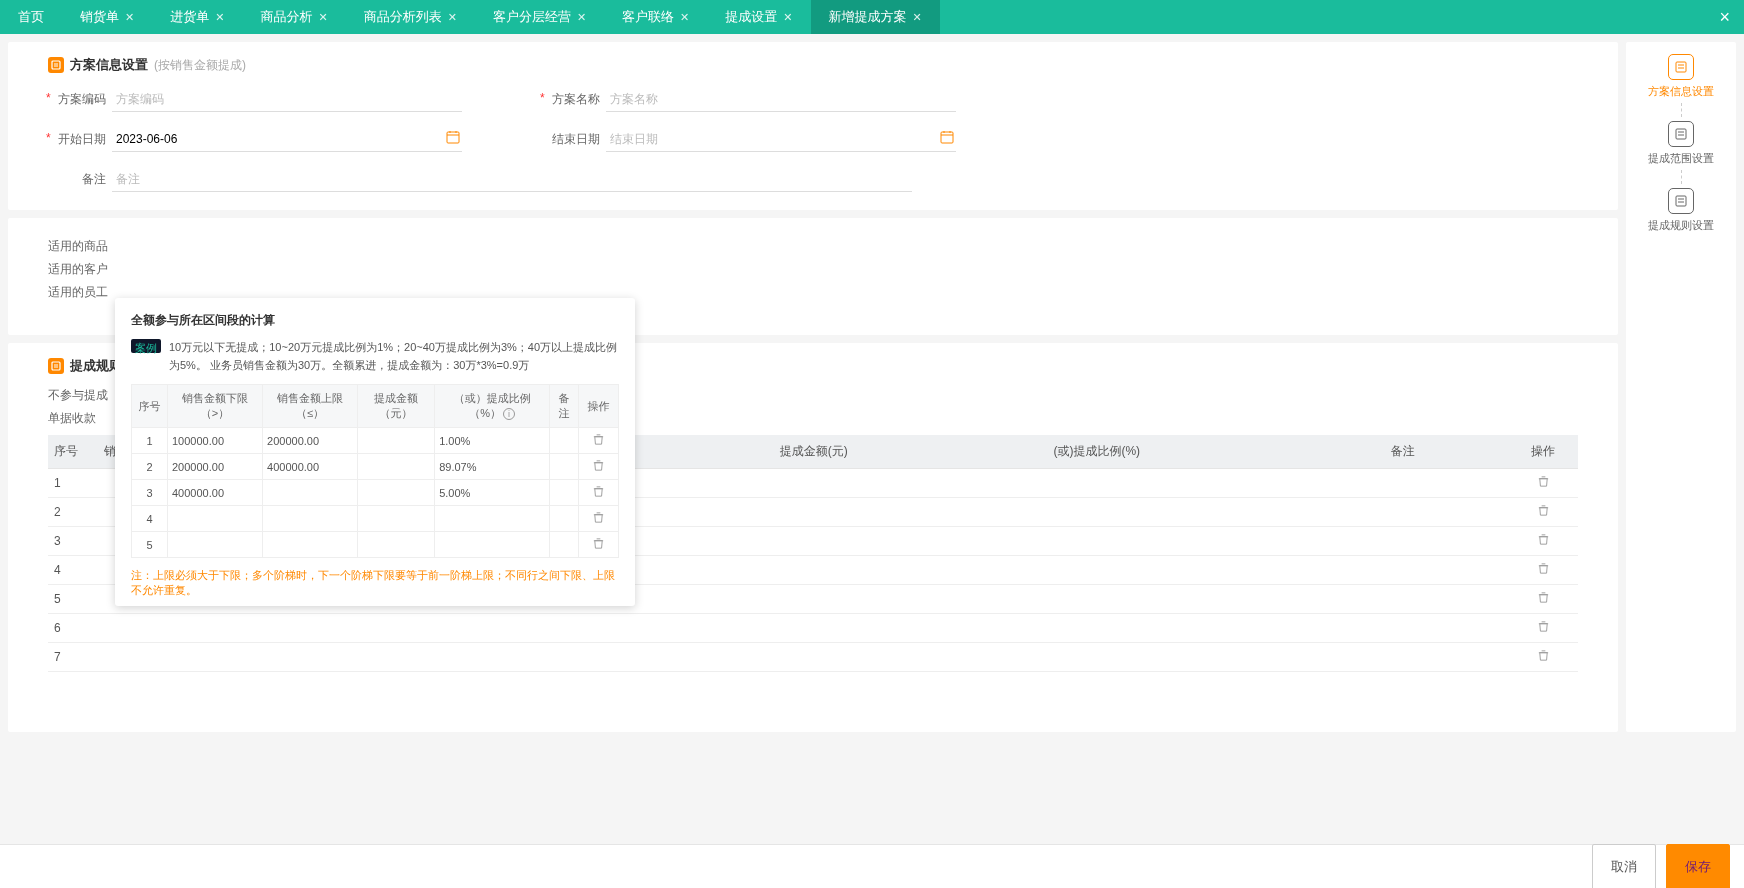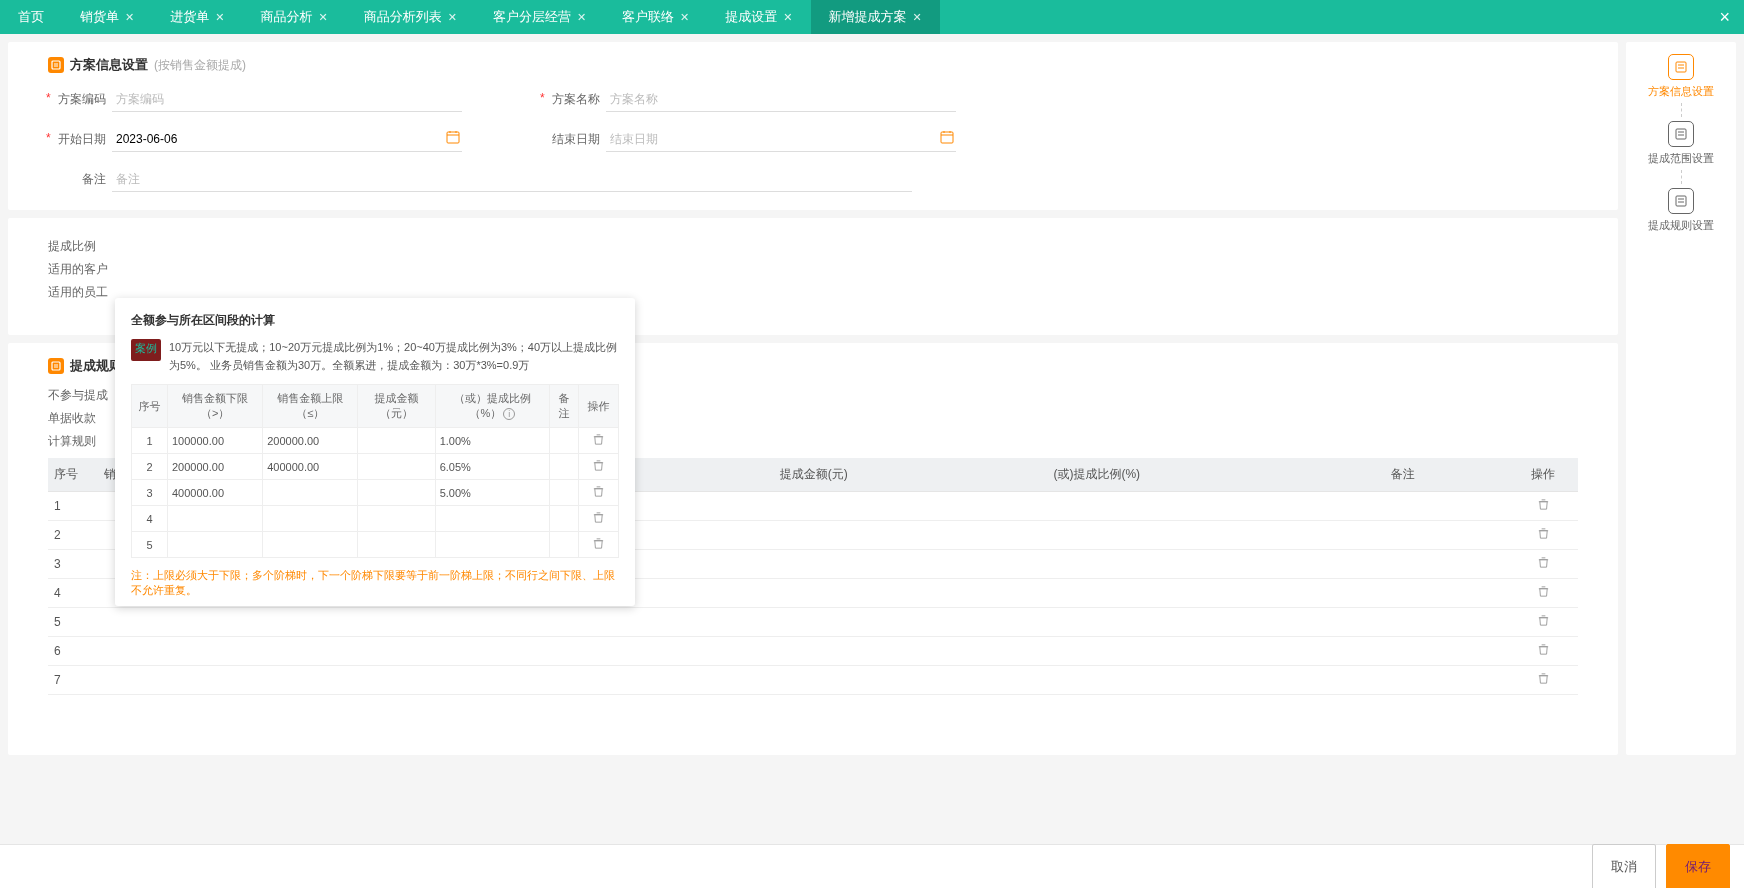--- a/index.html
+++ b/index.html
@@ -46,21 +46,21 @@
   .rule-table th { background:#eef0f2; font-weight:normal; color:#555; font-size:12px; padding:8px 6px; text-align:left; border-bottom:1px solid #e5e5e5;}
   .rule-table th:first-child{ width:50px; }
   .rule-table th:last-child{ width:70px; text-align:center;}
   .rule-table td { padding:6px 6px; border-bottom:1px solid #eee; color:#555; height:24px;}
   .rule-table td:last-child{ text-align:center; }
   .del-icon{ color:#999; cursor:pointer; display:inline-flex;}
   .del-icon svg{width:13px;height:13px;}
   .tooltip-card { position:absolute; left:115px; top:298px; width:520px; background:#fff; border-radius:3px; box-shadow:0 2px 10px rgba(0,0,0,.18); padding:14px 16px 8px; z-index:50;}
   .tooltip-title{ font-weight:600; font-size:12px; margin-bottom:10px;}
   .example-row{ display:flex; gap:8px; font-size:11px; color:#555; line-height:1.6; margin-bottom:10px;}
-  .example-tag{ background:#7f1d1d; color:#1abc9c; padding:1px 4px; border-radius:2px; height:22px; flex:none;}
+  .example-tag{ background:#0f172a; color:#1abc9c; padding:1px 4px; border-radius:2px; height:14px; flex:none;}
   .mini-table{ width:100%; border-collapse:collapse; font-size:11px; }
   .mini-table th{ background:#f6f7f8; padding:6px 4px; color:#666; font-weight:normal; border:1px solid #eee;}
   .mini-table td{ padding:5px 4px; border:1px solid #eee; color:#555; height:22px;}
   .mini-table td:first-child{ text-align:center; width:36px;}
   .mini-table td:last-child{ text-align:center; width:40px;}
   .tooltip-note{ color:#f80; font-size:11px; margin-top:10px;}
   .footer-bar{ position:fixed; bottom:0; left:0; right:0; height:44px; background:#fff; border-top:1px solid #e5e5e5; display:flex; justify-content:flex-end; align-items:center; padding:0 14px; gap:10px;}
   .btn{ min-width:64px; height:46px; border-radius:2px; font-size:13px; cursor:pointer; display:inline-flex;align-items:center;justify-content:center;}
   .btn-default{ background:#fff; border:1px solid #ccc; color:#555;}
   .btn-primary{ background:#ff8a00; border:1px solid #ff8a00; color:#701a75;}
@@ -166,21 +166,21 @@
           <div class="form-item">
             <span class="form-label">备注</span>
             <input class="form-input" style="width: 800px;" placeholder="备注">
           </div>
         </div>
       </div>
     </div>
 
     <div class="panel" style="padding-bottom:28px;">
       <div class="scope-row">
-          <span class="scope-label">提成比例</span>
+          <span class="scope-label">适用的商品</span>
         </div>
       <div class="scope-row">
           <span class="scope-label">适用的客户</span>
         </div>
       <div class="scope-row">
           <span class="scope-label">适用的员工</span>
         </div>
     </div>
 
     <div class="panel" style="padding-bottom:60px;">
@@ -193,39 +193,20 @@
             </svg>
           </span>
         <span class="panel-title">提成规则设</span>
       </div>
       <div class="scope-row">
           <span class="scope-label">不参与提成</span>
         </div>
       <div class="scope-row">
           <span class="scope-label">单据收款</span>
         </div>
-      <div class="scope-row">
-        <span class="scope-label">计算规则</span>
-        <div class="radio-row" id="calc-radios">
-            <div class="radio">
-              <span class="radio-dot"></span>
-              <span>固定比例</span>
-            </div>
-            <div class="radio">
-              <span class="radio-dot"></span>
-              <span>区间超额提</span>
-              <span class="info-icon">i</span>
-            </div>
-            <div class="radio sel">
-              <span class="radio-dot"></span>
-              <span>区间全额提</span>
-              <span class="info-icon">i</span>
-            </div>
-          </div>
-      </div>
 
       <table class="rule-table">
         <thead>
             <tr>
           <th>序号</th>
           <th>销售金额下限(&gt;)</th>
           <th>销售金额上限(≤)</th>
           <th>提成金额(元)</th>
           <th>(或)提成比例(%)</th>
           <th>备注</th>
@@ -404,21 +385,21 @@
                 <path d="M3 4h8l-.7 8H3.7z" fill="none" stroke="currentColor"></path>
                 <path d="M2 4h10M5 2h4" stroke="currentColor" fill="none"></path>
               </svg>
             </span></td>
         </tr>
         <tr>
           <td>2</td>
           <td>200000.00</td>
           <td>400000.00</td>
           <td></td>
-          <td>6.05%</td>
+          <td>89.07%</td>
           <td></td>
           <td><span class="del-icon">
               <svg viewBox="0 0 14 14">
                 <path d="M3 4h8l-.7 8H3.7z" fill="none" stroke="currentColor"></path>
                 <path d="M2 4h10M5 2h4" stroke="currentColor" fill="none"></path>
               </svg>
             </span></td>
         </tr>
         <tr>
           <td>3</td>

